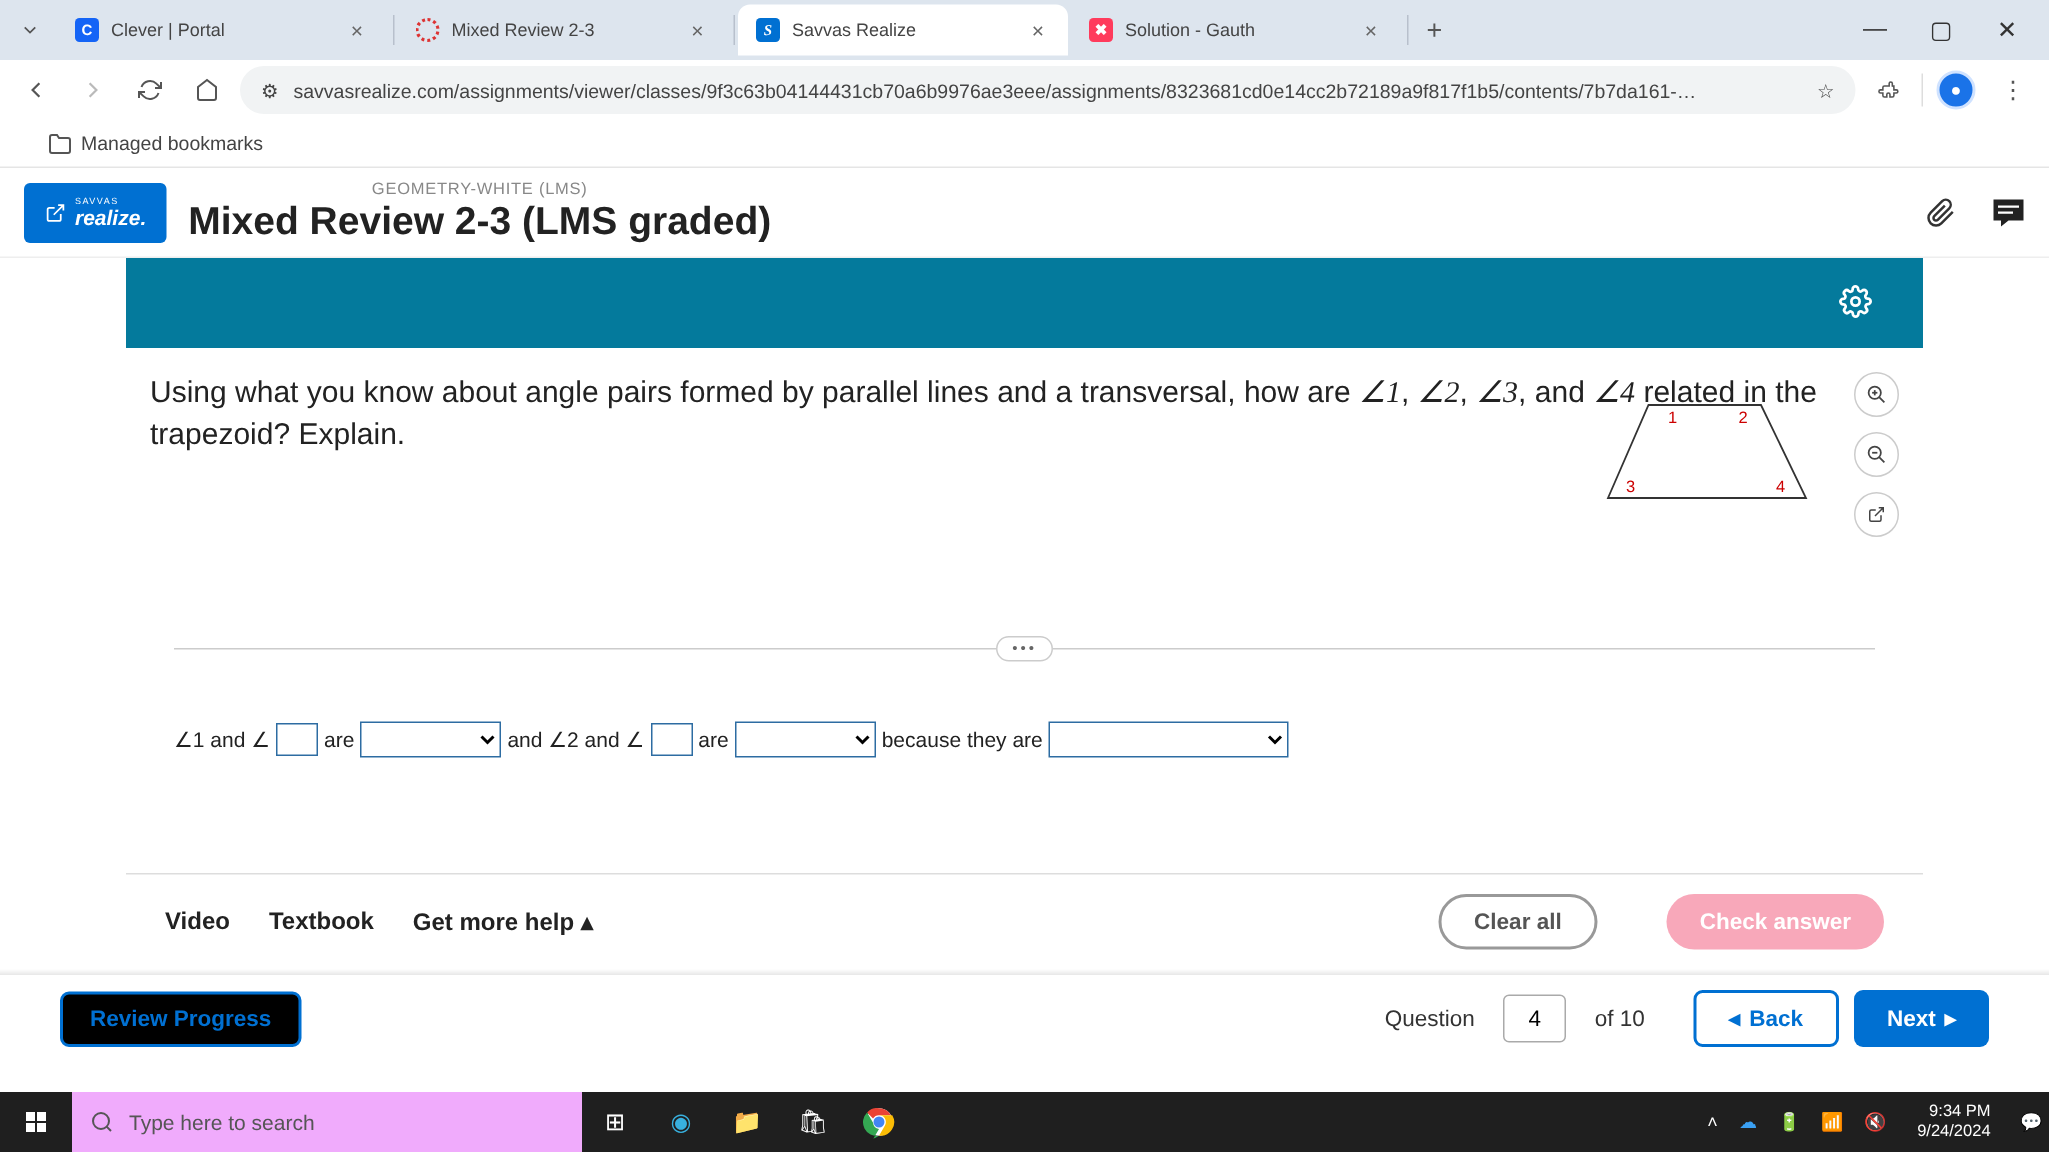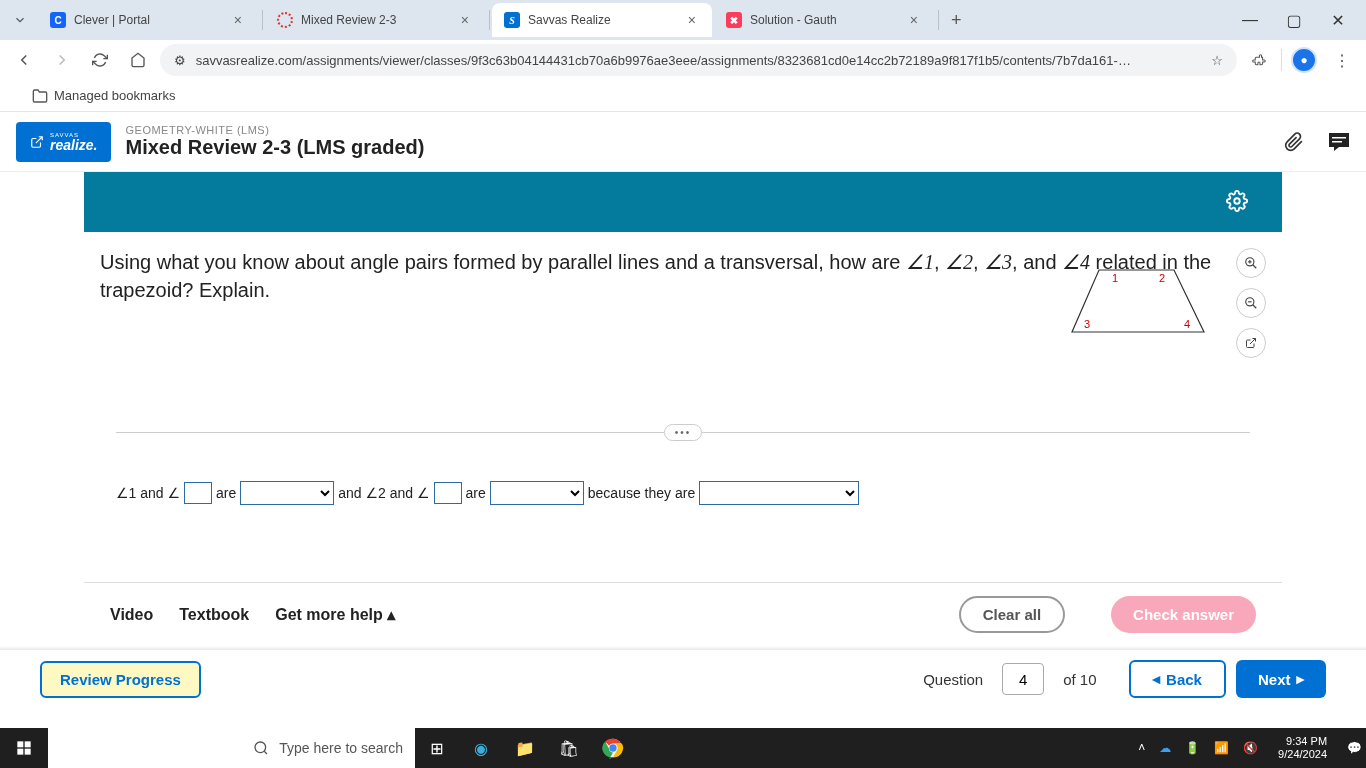--- a/index.html
+++ b/index.html
@@ -25,22 +25,22 @@
 .profile-dot { width: 26px; height: 26px; border-radius: 50%; background: #1a73e8; display: flex; align-items: center; justify-content: center; color: #fff; font-size: 12px; border: 2px solid #cfe2ff; }
 
 .bookmarks-bar { height: 32px; background: #fff; display: flex; align-items: center; padding: 0 12px; font-size: 13px; color: #444; border-bottom: 1px solid #e5e5e5; }
 .bookmark-item { display: flex; align-items: center; gap: 6px; cursor: pointer; padding-left: 20px; }
 
 
 .app-header { height: 60px; display: flex; align-items: center; padding: 0 16px; border-bottom: 1px solid #eee; }
 .realize-badge { background: #0070d2; color: #fff; padding: 10px 14px; border-radius: 4px; font-size: 14px; display: flex; align-items: center; gap: 6px; }
 .realize-text { font-weight: bold; font-style: italic; }
 .header-titles { margin-left: 14px; }
-.header-sub { font-size: 11px; color: #888; letter-spacing: 0.5px; }
-.header-main { font-size: 20px; font-weight: 600; color: #222; }
+.header-sub { font-size: 11px; color: #888; letter-spacing: 0.5px; text-align: center; }
+.header-main { font-size: 26px; font-weight: 600; color: #222; }
 .header-right { margin-left: auto; display: flex; gap: 18px; align-items: center; }
 .header-icon { width: 24px; height: 24px; cursor: pointer; color: #333; }
 
 
 .content-wrap { background: #fff; }
 .teal-bar { background: #047a9c; height: 60px; margin: 0 84px; position: relative; }
 .teal-gear { position: absolute; right: 34px; top: 18px; color: #fff; cursor: pointer; }
 
 .question-area { margin: 0 84px; padding: 16px 16px 0; position: relative; min-height: 350px; }
 .q-text { font-size: 20px; color: #222; line-height: 1.4; }
@@ -63,30 +63,30 @@
 
 .help-bar { margin: 0 84px; border-top: 1px solid #ddd; height: 64px; display: flex; align-items: center; padding: 0 26px; gap: 26px; }
 .help-link { font-size: 16px; font-weight: 600; color: #222; cursor: pointer; }
 .help-spacer { flex: 1; }
 .btn-outline { border: 2px solid #999; background: #fff; color: #555; padding: 8px 22px; border-radius: 22px; font-size: 15px; font-weight: 600; cursor: pointer; }
 .btn-pink { background: #f8a8ba; color: #fff; padding: 10px 22px; border-radius: 22px; font-size: 15px; font-weight: 600; cursor: pointer; border: none; }
 
 
 .footer-shadow { height: 4px; background: linear-gradient(#0000, #00000018); }
 .footer-nav { height: 58px; display: flex; align-items: center; padding: 0 40px; }
-.btn-review { border: 2px solid #0070d2; color: #0070d2; background: #fef9c3; padding: 8px 18px; border-radius: 6px; font-size: 15px; font-weight: 600; cursor: pointer; }
+.btn-review { border: 2px solid #0070d2; color: #0070d2; background: #000000; padding: 8px 18px; border-radius: 6px; font-size: 15px; font-weight: 600; cursor: pointer; }
 .q-counter { margin-left: auto; display: flex; align-items: center; gap: 19px; font-size: 15px; color: #333; }
 .q-num-box { width: 42px; height: 32px; border: 1px solid #aaa; border-radius: 4px; text-align: center; font-size: 15px; }
 .btn-back { border: 2px solid #0070d2; color: #0070d2; background: #fff; padding: 8px 22px; border-radius: 6px; font-size: 15px; font-weight: 600; cursor: pointer; margin-left: 32px; display: flex; align-items: center; gap: 6px; }
 .btn-next { background: #0070d2; color: #fff; border: none; padding: 10px 22px; border-radius: 6px; font-size: 15px; font-weight: 600; cursor: pointer; margin-left: 10px; display: flex; align-items: center; gap: 6px; }
 
 
 .taskbar { position: absolute; bottom: 0; left: 0; right: 0; height: 40px; background: #1f1f1f; display: flex; align-items: center; color: #fff; }
 .start-btn { width: 48px; height: 40px; display: flex; align-items: center; justify-content: center; cursor: pointer; }
-.search-box { background: #ffffff; color: #555; height: 40px; width: 367px; display: flex; align-items: center; padding: 0 12px; font-size: 14px; gap: 10px; justify-content: flex-end; }
+.search-box { background: #f0abfc; color: #555; height: 40px; width: 340px; display: flex; align-items: center; padding: 0 12px; font-size: 14px; gap: 10px; }
 .task-icon { width: 44px; height: 40px; display: flex; align-items: center; justify-content: center; cursor: pointer; font-size: 16px; }
 .tray { margin-left: auto; display: flex; align-items: center; gap: 14px; padding-right: 4px; font-size: 12px; }
 .tray-time { text-align: right; font-size: 11px; line-height: 1.2; padding: 0 6px; }
 </style>
 </head>
 <body>
 
 <div class="browser-top">
   <div class="tab-dropdown">
     <svg width="14" height="14" viewBox="0 0 24 24" fill="none" stroke="#555" stroke-width="2">

